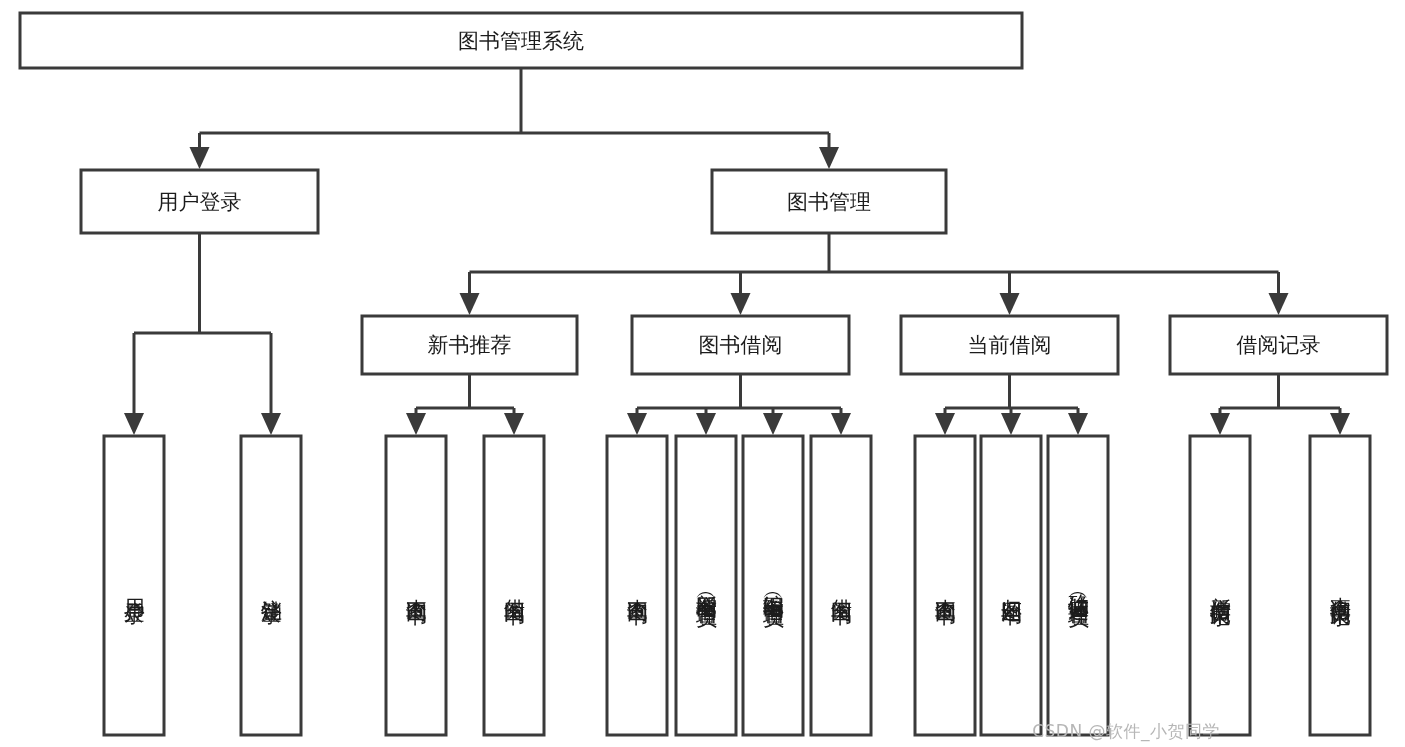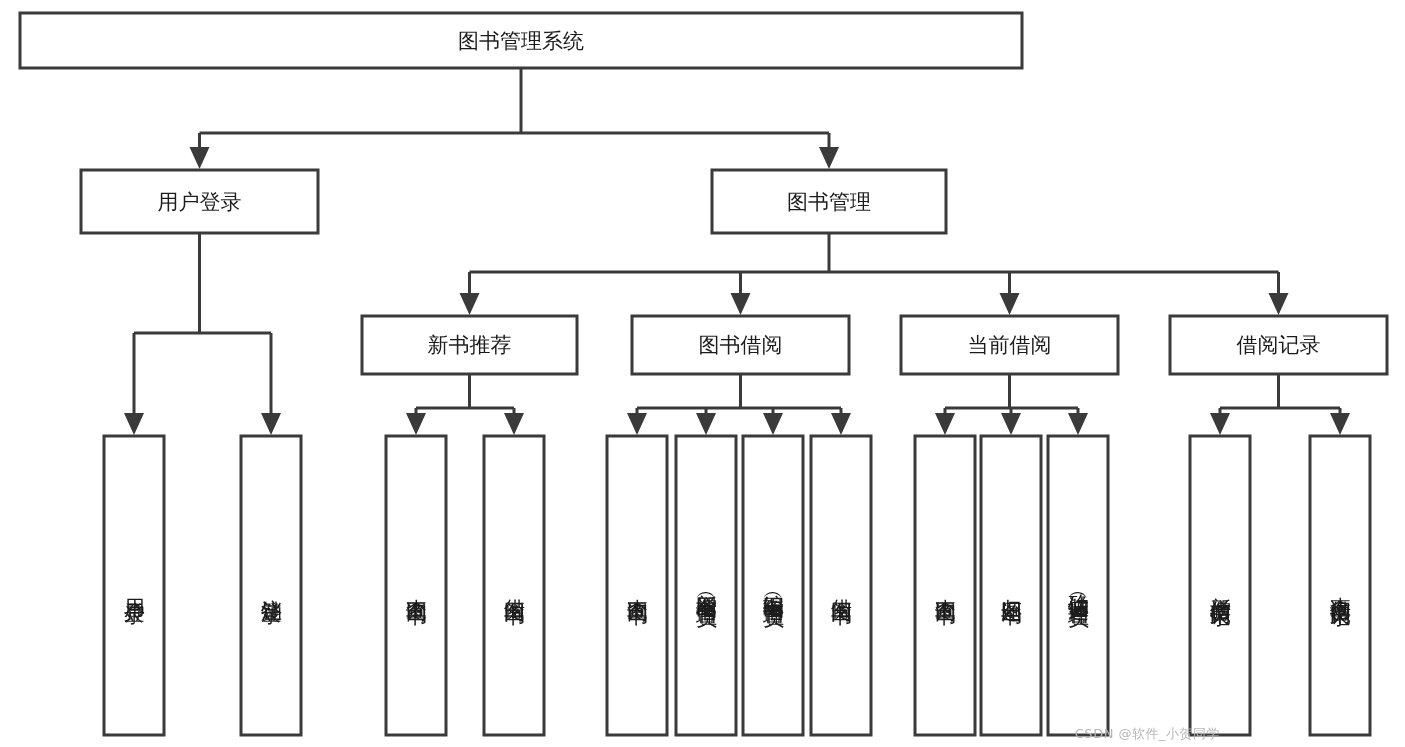--- a/index.html
+++ b/index.html
@@ -65,21 +65,21 @@
     line-height: 1.18;
     letter-spacing: 2px;
     color: #1c1c1c;
     white-space: nowrap;
   }
   #watermark {
     position: absolute;
     right: 8px;
     bottom: 4px;
     font-family: "DejaVu Sans", "Liberation Sans", sans-serif;
-    font-size: 13px;
+    font-size: 17px;
     color: #b6b6b6;
     letter-spacing: 0.5px;
     white-space: nowrap;
   }
 </style>
 </head>
 <body>
 
 <div id="diagram-root">
 

